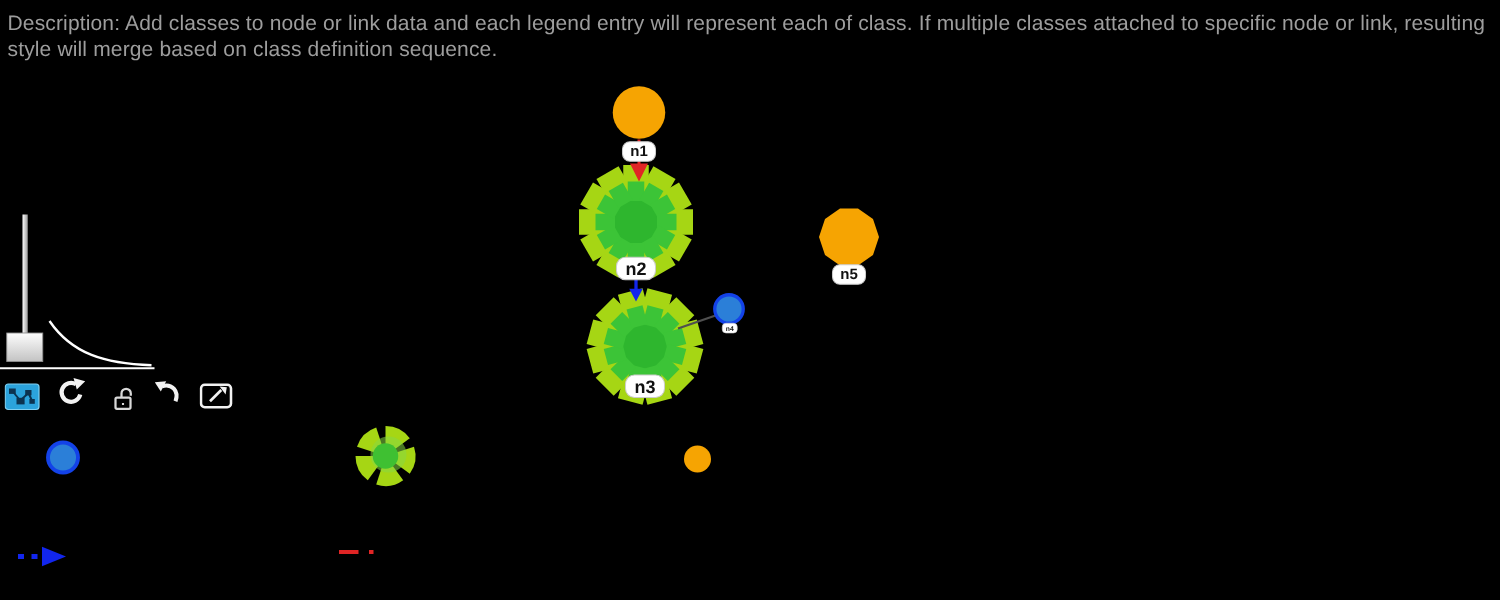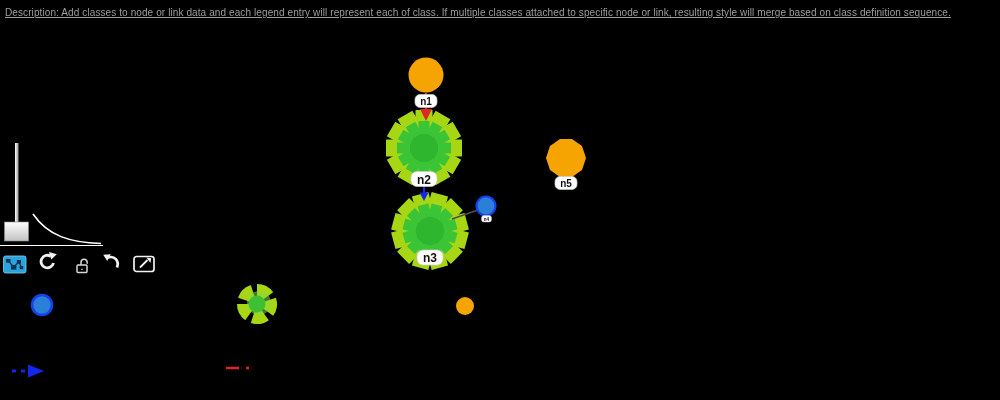--- a/index.html
+++ b/index.html
@@ -5,21 +5,21 @@
   html,body{margin:0;padding:0;}
   body{
     width:1000px;height:400px;
     background:var(--background,#000);
     position:relative;overflow:hidden;
     font-family:"Liberation Sans",sans-serif;
   }
   .desc{
     position:absolute;left:5px;top:7px;width:990px;
     color:var(--desc-text,#9d9d9d);
-    font-size:10px;line-height:1.22;letter-spacing:0.1px;text-decoration:underline;
+    font-size:14px;line-height:1.22;letter-spacing:0.1px;
   }
   .canvas-svg{position:absolute;left:0;top:0;}
   .toolbar{position:absolute;left:0;top:248px;width:170px;height:28px;}
   .tbtn{
     position:absolute;top:0;width:26px;height:26px;
     background:transparent;border:none;padding:0;margin:0;cursor:pointer;
     display:flex;align-items:center;justify-content:center;
   }
   .tbtn svg{display:block;}
   .node-label-text{

